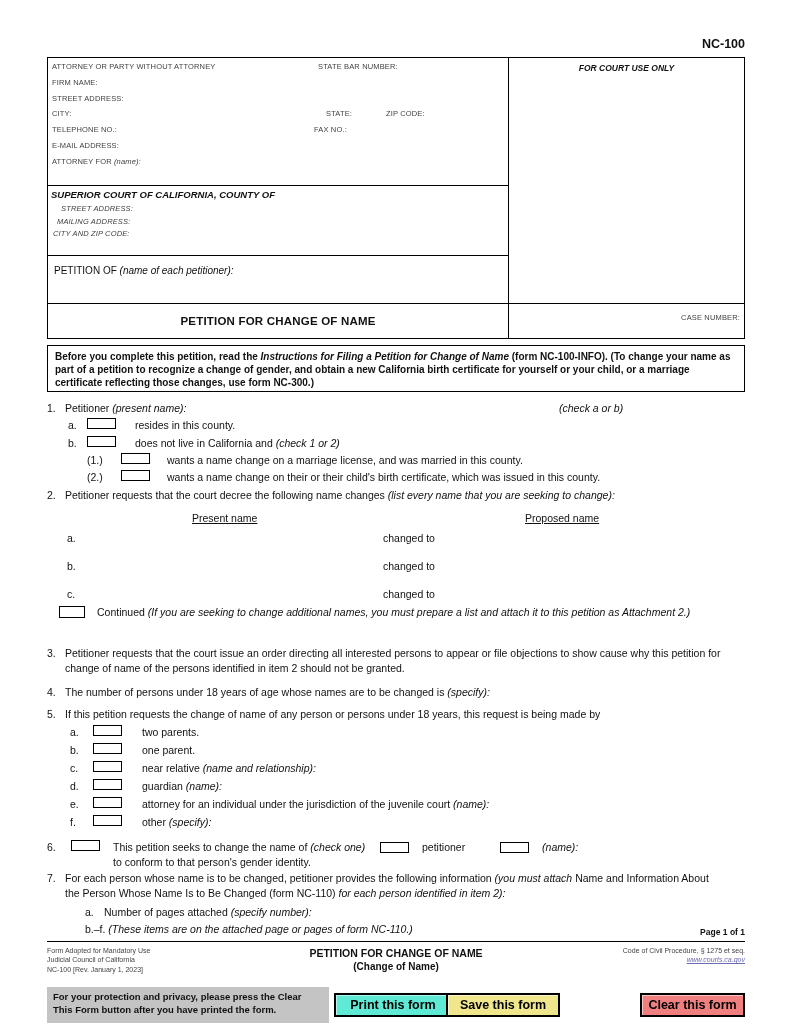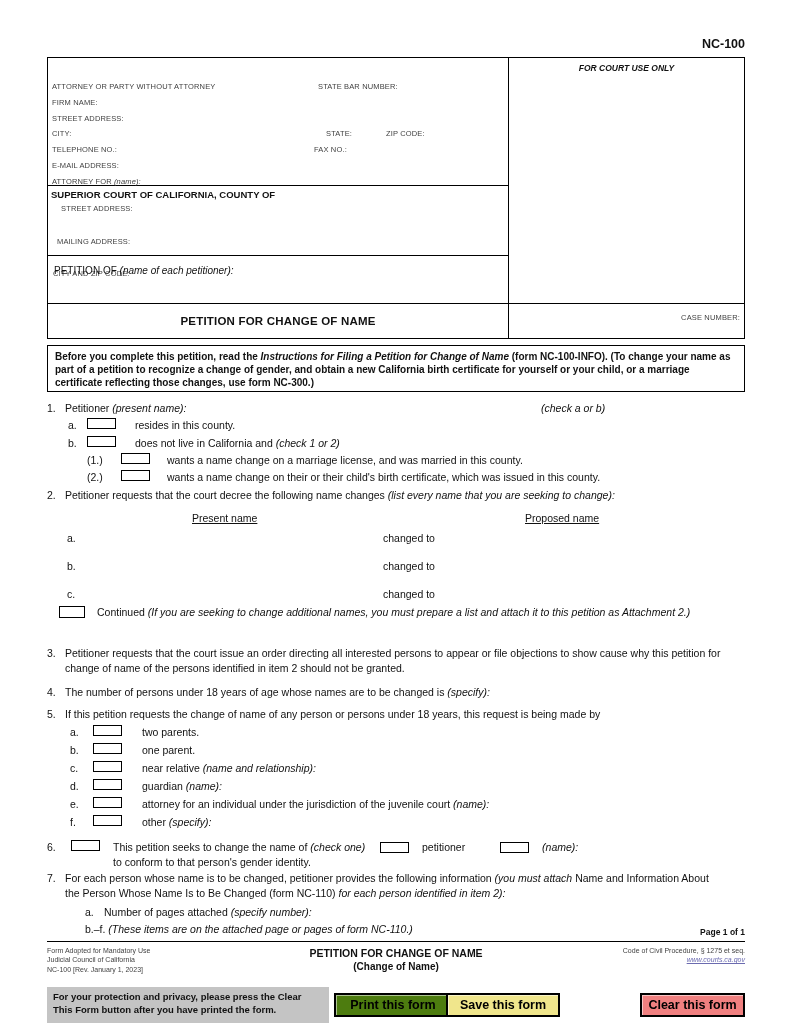--- a/index.html
+++ b/index.html
@@ -1,21 +1,21 @@
 <!DOCTYPE html>
 <html><head>
 <meta charset="utf-8">
 <style>
   html,body{margin:0;padding:0;background:#9a9a9a;}
   .page{position:relative;width:791px;height:1024px;background:#ffffff;margin:0 auto;
         font-family:"Liberation Sans","DejaVu Sans",sans-serif;color:#111;overflow:hidden;}
   .abs{position:absolute;}
   .b{font-weight:bold;}
   .i{font-style:italic;}
-  .sm{font-size:7.5px;color:#3f3f3f;letter-spacing:.15px;margin-top:20px;}
+  .sm{font-size:7.5px;color:#3f3f3f;letter-spacing:.15px;}
   
   .hdr{position:absolute;top:57px;left:47px;width:698px;height:282px;border:1px solid #000;box-sizing:border-box;display:grid;grid-template-columns:461px 1fr;grid-template-rows:128px 70px 48px 1fr;}
   .cell{box-sizing:border-box;position:relative;}
   .br{border-right:1px solid #000;}
   .bb{border-bottom:1px solid #000;}
   .att-row{position:relative;height:15.8px;}
   .court-use{grid-column:2;grid-row:1 / span 3;text-align:center;padding-top:5px;font-size:8.5px;}
   
   .cb{display:inline-block;width:29px;height:11px;border:1.6px solid #000;background:#fff;vertical-align:-2px;box-sizing:border-box;}
   .cb.sq{width:26px;height:12px;}
@@ -62,21 +62,21 @@
         </div>
       <div class="att-row">
         <span class="abs sm" style="left:0;top:2px;"><span>ATTORNEY FOR </span><span class="i">(name):</span></span>
       </div>
     </div>
 
     <div class="cell court-use bb">
       <span class="b i">FOR COURT USE ONLY</span>
     </div>
 
-    <div class="cell br bb" style="grid-column:1;grid-row:2;padding:3px 3px;">
+    <div class="cell br bb" style="grid-column:1;grid-row:2;padding:3px 3px;font-style:italic;">
       <div class="b" style="font-size:9.5px;">SUPERIOR COURT OF CALIFORNIA, COUNTY OF</div>
       <div class="sm" style="margin:3px 0 0 10px;line-height:12.6px;">STREET ADDRESS:</div>
       <div class="sm" style="margin-left:6px;line-height:12.6px;">MAILING ADDRESS:</div>
       <div class="sm" style="margin-left:2px;line-height:12.6px;">CITY AND ZIP CODE:</div>
     </div>
 
     <div class="cell br bb" style="grid-column:1;grid-row:3;padding:4px 6px;">
       <span style="font-size:10px;"><span>PETITION OF </span><span class="i">(name of each petitioner):</span></span>
     </div>
 
@@ -90,21 +90,21 @@
   </div>
 
   <div class="abs" style="top:345px;left:47px;width:698px;height:47px;border:1px solid #000;box-sizing:border-box;padding:4px 7px;font-size:10px;font-weight:bold;line-height:1.32;">
     <span><span>Before you complete this petition, read the </span><span class="i">Instructions for Filing a Petition for Change of Name</span><span>  (form NC-100-INFO).  (To change your name as part of a petition to recognize a change of gender, and obtain a new California birth certificate for yourself or your child, or a marriage certificate reflecting those changes, use form NC-300.)</span></span>
   </div>
 
   <div class="item" style="top:401px;height:84px;">
     <div class="row" style="top:0;">
       <span class="num">1.</span>
       <span class="abs" style="left:18px;text-align:center;"><span>Petitioner </span><span class="i">(present name):</span></span>
-      <span class="abs i" style="left:494px;">(check a or b)</span>
+      <span class="abs i" style="left:512px;">(check a or b)</span>
     </div>
     <div class="row" style="top:17px;">
       <span class="abs" style="left:21px;">a.</span>
       <span class="cb abs" style="left:40px;"></span>
       <span class="abs" style="left:88px;">resides in this county.</span>
     </div>
     <div class="row" style="top:35px;">
       <span class="abs" style="left:21px;">b.</span>
       <span class="cb abs" style="left:40px;"></span>
       <span class="abs" style="left:88px;"><span>does not live in California and </span><span class="i">(check 1 or 2)</span></span>
@@ -241,17 +241,17 @@
     <div class="b" style="font-size:10.5px;">PETITION FOR CHANGE OF NAME</div>
     <div class="b" style="font-size:10px;margin-top:2px;">(Change of Name)</div>
   </div>
   <div class="abs" style="top:946px;right:46px;text-align:right;font-size:7px;line-height:9.4px;color:#3f3f3f;">
     <div>Code of Civil Procedure, § 1275 et seq.</div>
     <a class="link" href="#">www.courts.ca.gov</a>
   </div>
 
   <div class="abs b" style="top:987px;left:47px;width:282px;height:36px;box-sizing:border-box;background:#c4c4c4;padding:3px 6px;font-size:9.5px;line-height:1.38;">For your protection and privacy, please press the Clear This Form button after you have printed the form.</div>
 
-  <button class="btn" style="top: 993px; left: 334px; width: 118px; background-color: #4d7c0f;">Print this form</button>
+  <button class="btn" style="top: 993px; left: 334px; width: 118px; background-color: #5eead4;">Print this form</button>
   <button class="btn" style="top: 993px; left: 446px; width: 114px; background-color: rgb(240, 230, 140);">Save this form</button>
   <button class="btn" style="top: 993px; left: 640px; width: 105px; background-color: rgb(240, 128, 128);">Clear this form</button>
 
 </div>
 
 </body></html>

